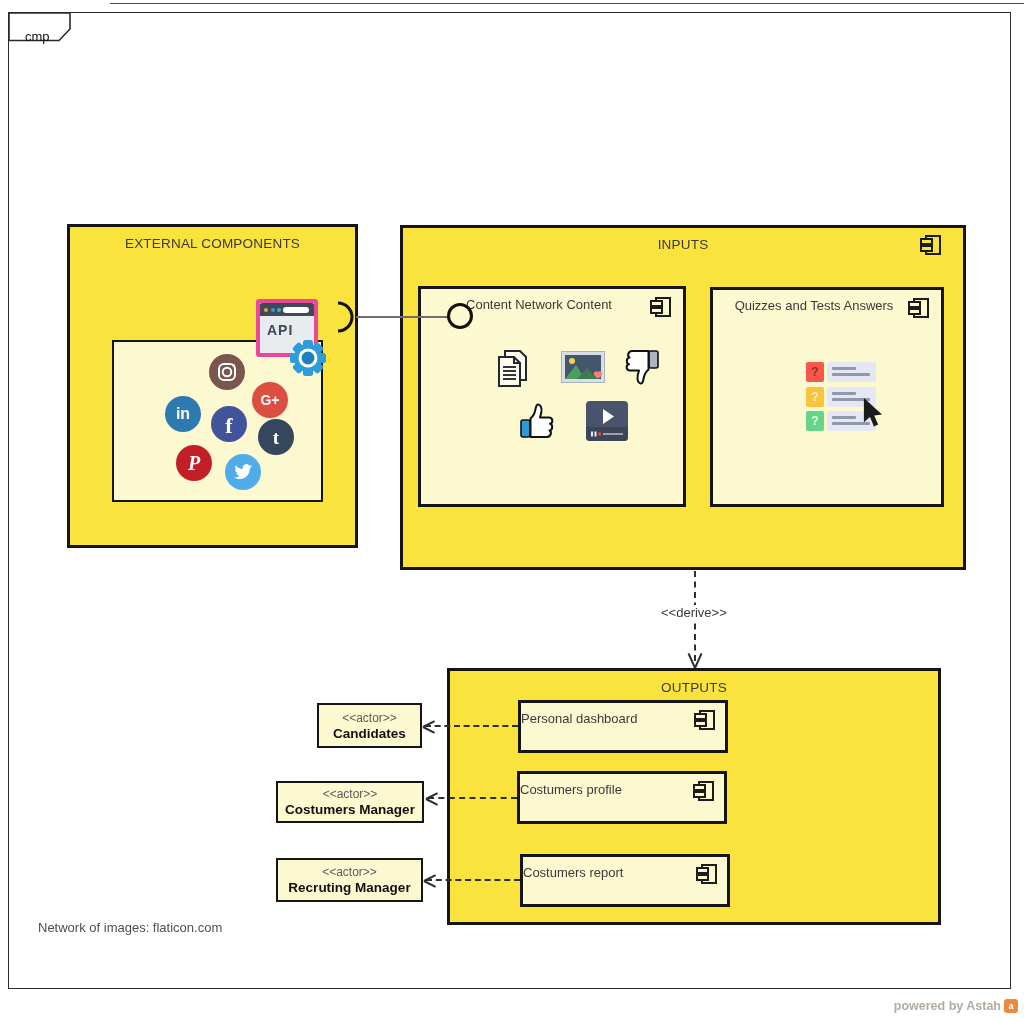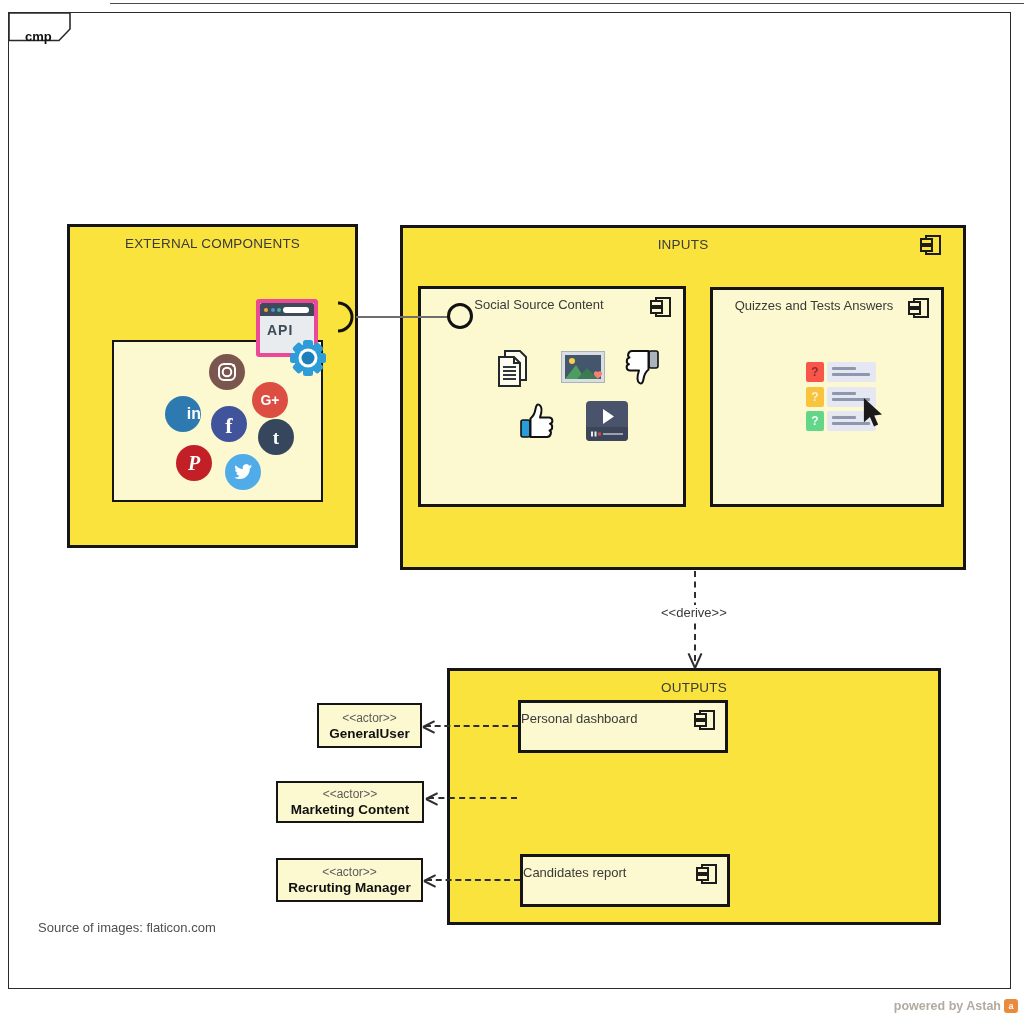--- a/index.html
+++ b/index.html
@@ -5,21 +5,21 @@
   html,body{margin:0;padding:0;}
   body{
     width:1024px;height:1020px;position:relative;background:#ffffff;
     font-family:"Liberation Sans",sans-serif;color:#222;overflow:hidden;
   }
   .abs{position:absolute;}
   
   .frame{position:absolute;left:8px;top:12px;width:1001px;height:975px;border:1.5px solid #2b2b2b;background:transparent;}
   .top-edge{position:absolute;left:110px;top:3px;width:914px;height:0;border-top:1.2px solid #4a4a4a;}
   .tab{position:absolute;left:8px;top:12px;width:64px;height:30px;}
-  .tab-label{position:absolute;left:17px;top:17px;font-size:13px;font-weight:bold;color:#111;}
+  .tab-label{position:absolute;left:17px;top:17px;font-size:13px;font-weight:normal;color:#111;}
   
   .box{position:absolute;box-sizing:border-box;border:3px solid #151515;}
   .bright{background:#FBE33D;}
   .box-title{position:absolute;left:0;right:0;top:9px;text-align:center;font-size:13.5px;color:#3a3a3a;letter-spacing:.2px;}
   
   .cicon{position:absolute;width:12px;height:16px;border:2px solid #1c1c1c;background:var(--bg,#FBE33D);}
   .cicon i{position:absolute;left:-7px;width:9px;height:3px;border:2px solid #1c1c1c;background:var(--bg,#FBE33D);display:block;}
   .cicon i.t1{top:1px;}
   .cicon i.t2{top:8px;}
   .on-pale{--bg:#FCF8CF;}
@@ -95,21 +95,21 @@
   <div class="soc" style="left:139px;top:127px;background:#7A564E;">
     <svg width="36" height="36">
         <rect x="10" y="10" width="16" height="16" rx="5" fill="none" stroke="#fff" stroke-width="2"></rect>
         <circle cx="18" cy="18" r="4.3" fill="none" stroke="#fff" stroke-width="2"></circle>
         <circle cx="24.6" cy="11.6" r="1.4" fill="#fff"></circle>
       </svg>
   </div>
   <div class="soc" style="left:182px;top:155px;background:#DC4E41;">
     <span style="font-size:14px;font-weight:bold;">G+</span>
   </div>
-  <div class="soc" style="left:95px;top:169px;background:#2D7AB0;justify-content:flex-end;">
+  <div class="soc" style="left:95px;top:169px;background:#2D7AB0;">
     <span style="font-size:16px;font-weight:bold;">in</span>
   </div>
   <div class="soc" style="left:141px;top:179px;background:#41549B;">
     <span class="serif" style="font-size:22px;font-weight:bold;margin-top:4px;">f</span>
   </div>
   <div class="soc" style="left:188px;top:192px;background:#36465D;">
     <span class="serif" style="font-size:19px;font-weight:bold;">t</span>
   </div>
   <div class="soc" style="left:106px;top:218px;background:#C22026;">
     <span class="serif" style="font-size:20px;font-weight:bold;font-style:italic;">P</span>
@@ -145,21 +145,21 @@
 </div>
 
 <div class="box bright inputs-box">
   <div class="box-title">INPUTS</div>
   <span class="cicon" style="right:22px;top:7px;">
       <i class="t1"></i>
       <i class="t2"></i>
     </span>
 
   <div class="sub-social">
-    <div class="sub-title">Social Source Content</div>
+    <div class="sub-title">Content Network Content</div>
     <span class="cicon on-pale" style="right:12px;top:8px;">
         <i class="t1"></i>
         <i class="t2"></i>
       </span>
 
     <div class="abs" style="left:73px;top:59px;">
       <svg width="38" height="40">
         <path d="M11,3 h15 l6,6 v23 h-21 z" fill="#FDFCEE" stroke="#22282e" stroke-width="2"></path>
         <path d="M5,9 h15 l6,6 v23 h-21 z" fill="#FDFCEE" stroke="#22282e" stroke-width="2"></path>
         <path d="M20,9 v6 h6" fill="none" stroke="#22282e" stroke-width="2"></path>
@@ -246,36 +246,43 @@
 <div class="box bright outputs-box">
   <div class="box-title">OUTPUTS</div>
 
   <div class="out-comp" style="left:68px;top:29px;">
     <div class="lbl">Personal dashboard</div>
     <span class="cicon on-pale" style="right:10px;top:7px;">
         <i class="t1"></i>
         <i class="t2"></i>
       </span>
   </div>
+  <div class="out-comp" style="left:67px;top:100px;">
+    <div class="lbl">Costumers profile</div>
+    <span class="cicon on-pale" style="right:10px;top:7px;">
+        <i class="t1"></i>
+        <i class="t2"></i>
+      </span>
+  </div>
   <div class="out-comp" style="left:70px;top:183px;">
-    <div class="lbl">Candidates report</div>
+    <div class="lbl">Costumers report</div>
     <span class="cicon on-pale" style="right:10px;top:7px;">
         <i class="t1"></i>
         <i class="t2"></i>
       </span>
   </div>
 </div>
 
 <div class="actor" style="left:317px;top:703px;width:105px;height:45px;">
   <span class="st">&lt;&lt;actor&gt;&gt;</span>
-  <span class="nm">GeneralUser</span>
+  <span class="nm">Candidates</span>
 </div>
 <div class="actor" style="left:276px;top:781px;width:148px;height:42px;">
   <span class="st">&lt;&lt;actor&gt;&gt;</span>
-  <span class="nm">Marketing Content</span>
+  <span class="nm">Costumers Manager</span>
 </div>
 <div class="actor" style="left:276px;top:858px;width:147px;height:44px;">
   <span class="st">&lt;&lt;actor&gt;&gt;</span>
   <span class="nm">Recruting Manager</span>
 </div>
 
 <div class="dash-h head-left" style="left:425px;top:725px;width:93px;"></div>
 <div class="dash-h head-left" style="left:428px;top:797px;width:89px;"></div>
 <div class="dash-h head-left" style="left:426px;top:879px;width:94px;"></div>
 
@@ -284,17 +291,17 @@
 <div class="derive-label">&lt;&lt;derive&gt;&gt;</div>
 
 <div class="iface-line"></div>
 <div class="abs" style="left:335px;top:301px;">
   <svg width="20" height="32">
       <path d="M3,2 A14,14 0 0 1 3,30" fill="none" stroke="#111" stroke-width="3"></path>
     </svg>
 </div>
 <div class="iface-ball"></div>
 
-<div class="source-note">Source of images: flaticon.com</div>
+<div class="source-note">Network of images: flaticon.com</div>
 <div class="watermark">
   <span class="wm-text">powered by Astah</span>
   <span class="astah-logo">a</span>
 </div>
 
 </body></html>

